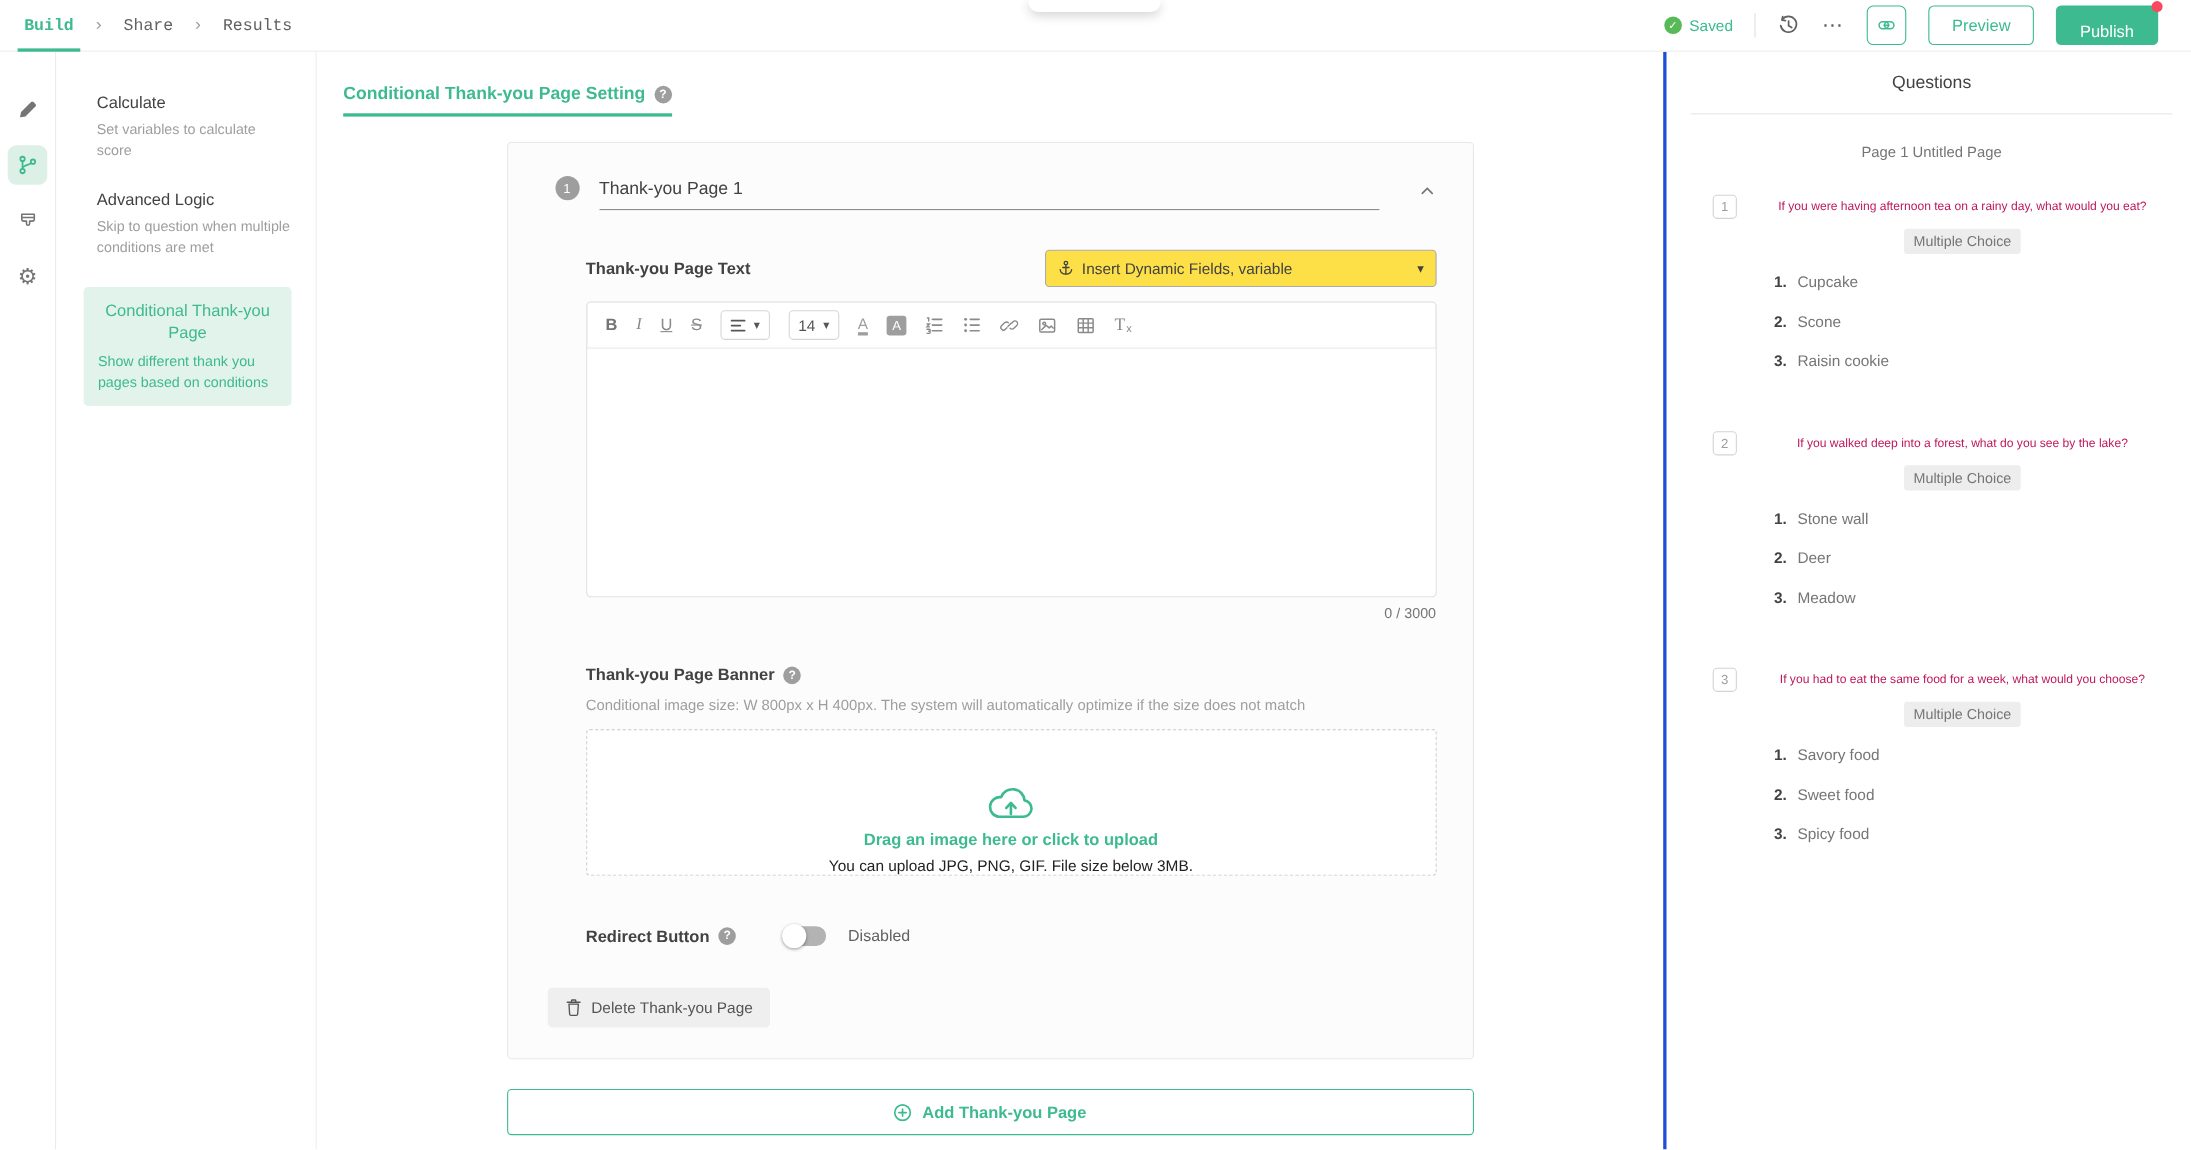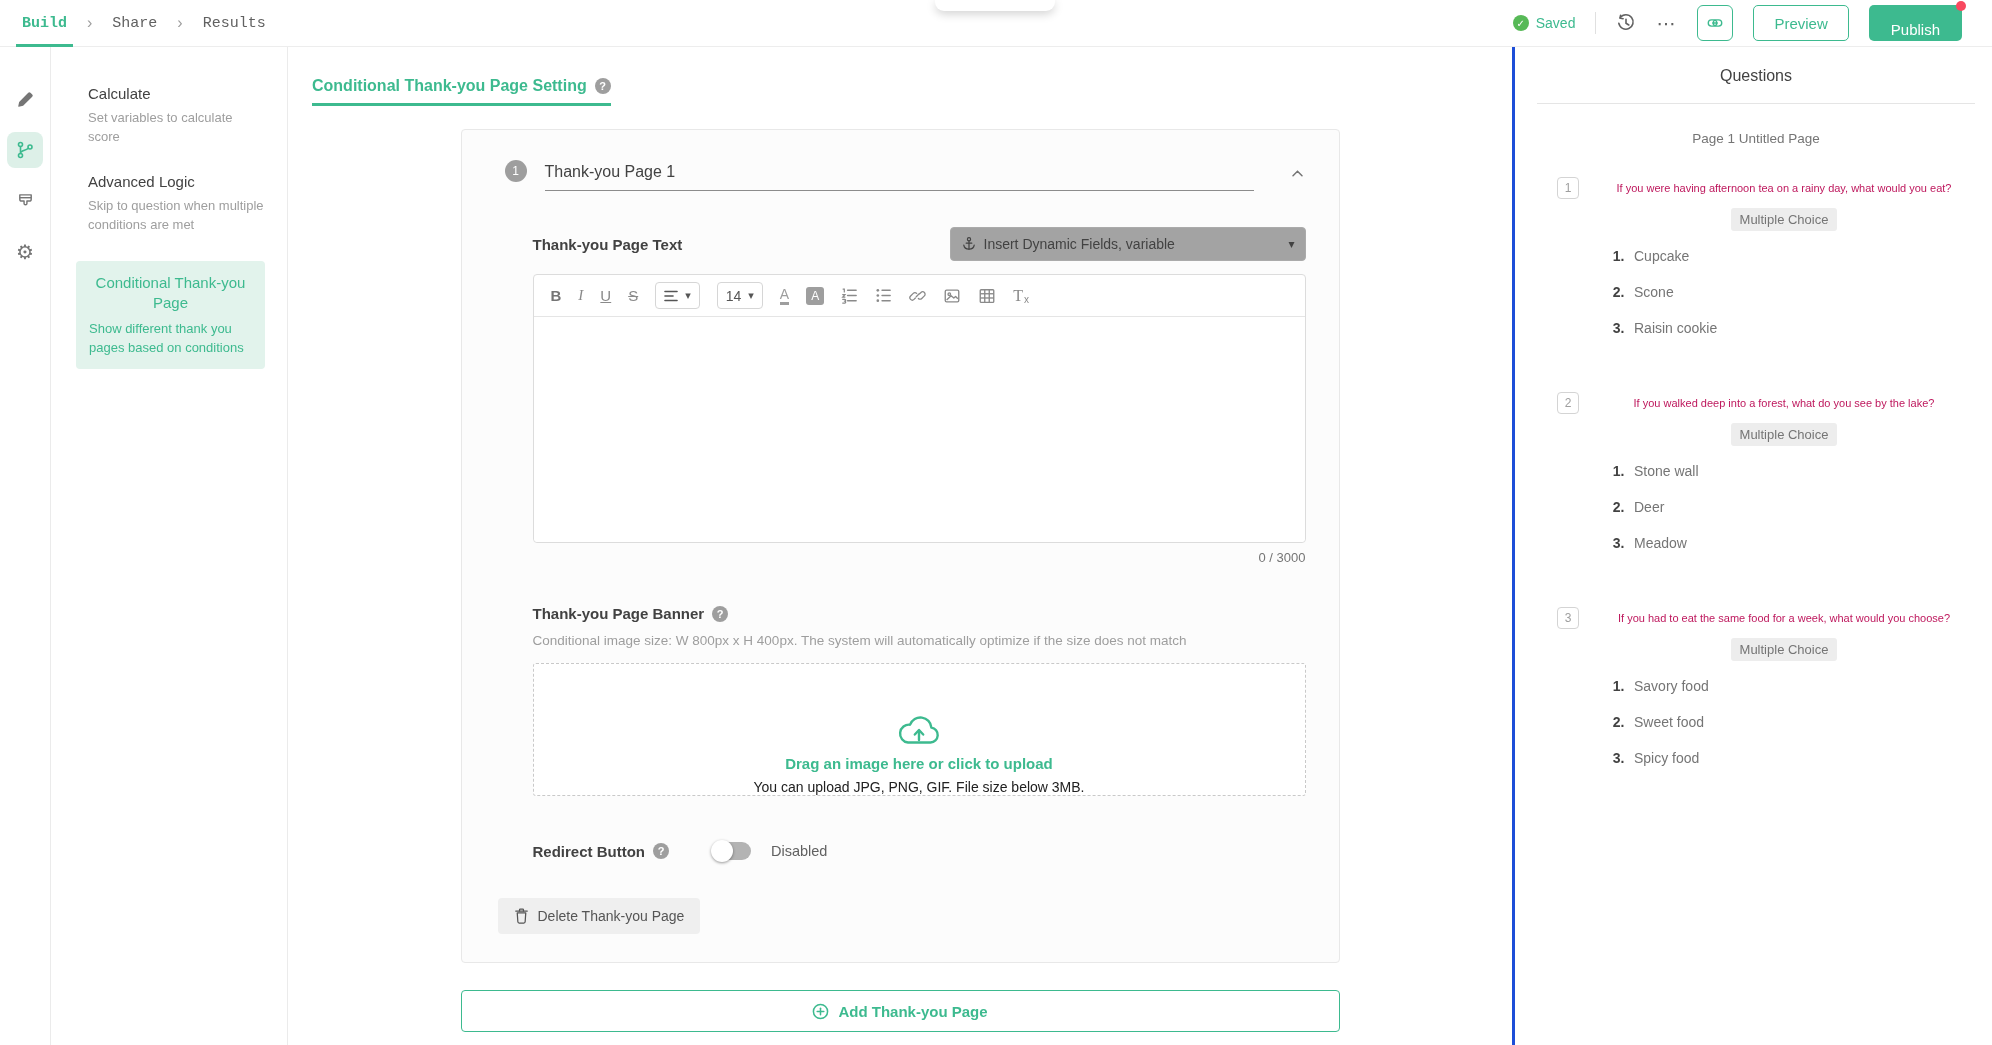--- a/index.html
+++ b/index.html
@@ -49,21 +49,21 @@
   .main-tab { display:inline-flex; align-items:center; gap:8px; margin-left:24px; padding-bottom:8px; border-bottom:3px solid #3dba8f; color:#3dba8f; font-size:16px; font-weight:bold; }
   .help-circle { width:16px; height:16px; border-radius:50%; background:#9e9e9e; color:#fff; font-size:11px; font-weight:bold; display:inline-flex; align-items:center; justify-content:center; flex-shrink:0; }
   .card { width:879px; margin:23px auto 0; background:#fcfcfc; border:1px solid #e8e8e8; border-radius:4px; padding-bottom:28px; }
   .card-header { display:flex; align-items:flex-end; padding:30px 34px 0 43px; }
   .card-badge { width:22px; height:22px; border-radius:50%; background:#9e9e9e; color:#fff; font-size:12px; display:flex; align-items:center; justify-content:center; margin-bottom:9px; margin-right:18px; flex-shrink:0; }
   .card-title-input { flex:1; border-bottom:1px solid #8c8c8c; font-size:16px; color:#424242; padding-bottom:9px; margin-right:36px; cursor:text; }
   .collapse-btn { color:#757575; margin-bottom:10px; cursor:pointer; }
 
   .text-row { margin:36px 33px 0 71px; display:flex; justify-content:space-between; align-items:center; }
   .section-label { font-size:15px; color:#424242; font-weight:bold; display:flex; align-items:center; gap:8px; }
-  .dyn-select { width:356px; height:34px; border:1px solid #ababab; border-radius:4px; background:#a3a3a3; display:flex; align-items:center; padding:0 10px; gap:7px; font-size:14px; color:#424242; cursor:pointer; }
+  .dyn-select { width:356px; height:34px; border:1px solid #ababab; border-radius:4px; background:#fde047; display:flex; align-items:center; padding:0 10px; gap:7px; font-size:14px; color:#424242; cursor:pointer; }
   .dyn-caret { margin-left:auto; color:#424242; font-size:12px; }
 
   .editor { margin:13px 33px 0 71px; border:1px solid #dcdcdc; border-radius:4px; background:#fff; }
   .editor-toolbar { height:42px; border-bottom:1px solid #e5e5e5; display:flex; align-items:center; padding:0 17px; gap:17px; color:#8a8a8a; }
   .tb { font-size:15px; cursor:pointer; line-height:1; }
   .tb-b { font-weight:bold; color:#757575; }
   .tb-i { font-style:italic; font-family:"Liberation Serif", serif; }
   .tb-u { text-decoration:underline; }
   .tb-s { text-decoration:line-through; }
   .tb-select { height:27px; border:1px solid #d6d6d6; border-radius:4px; display:flex; align-items:center; justify-content:center; gap:7px; padding:0 8px; cursor:pointer; color:#555; }

